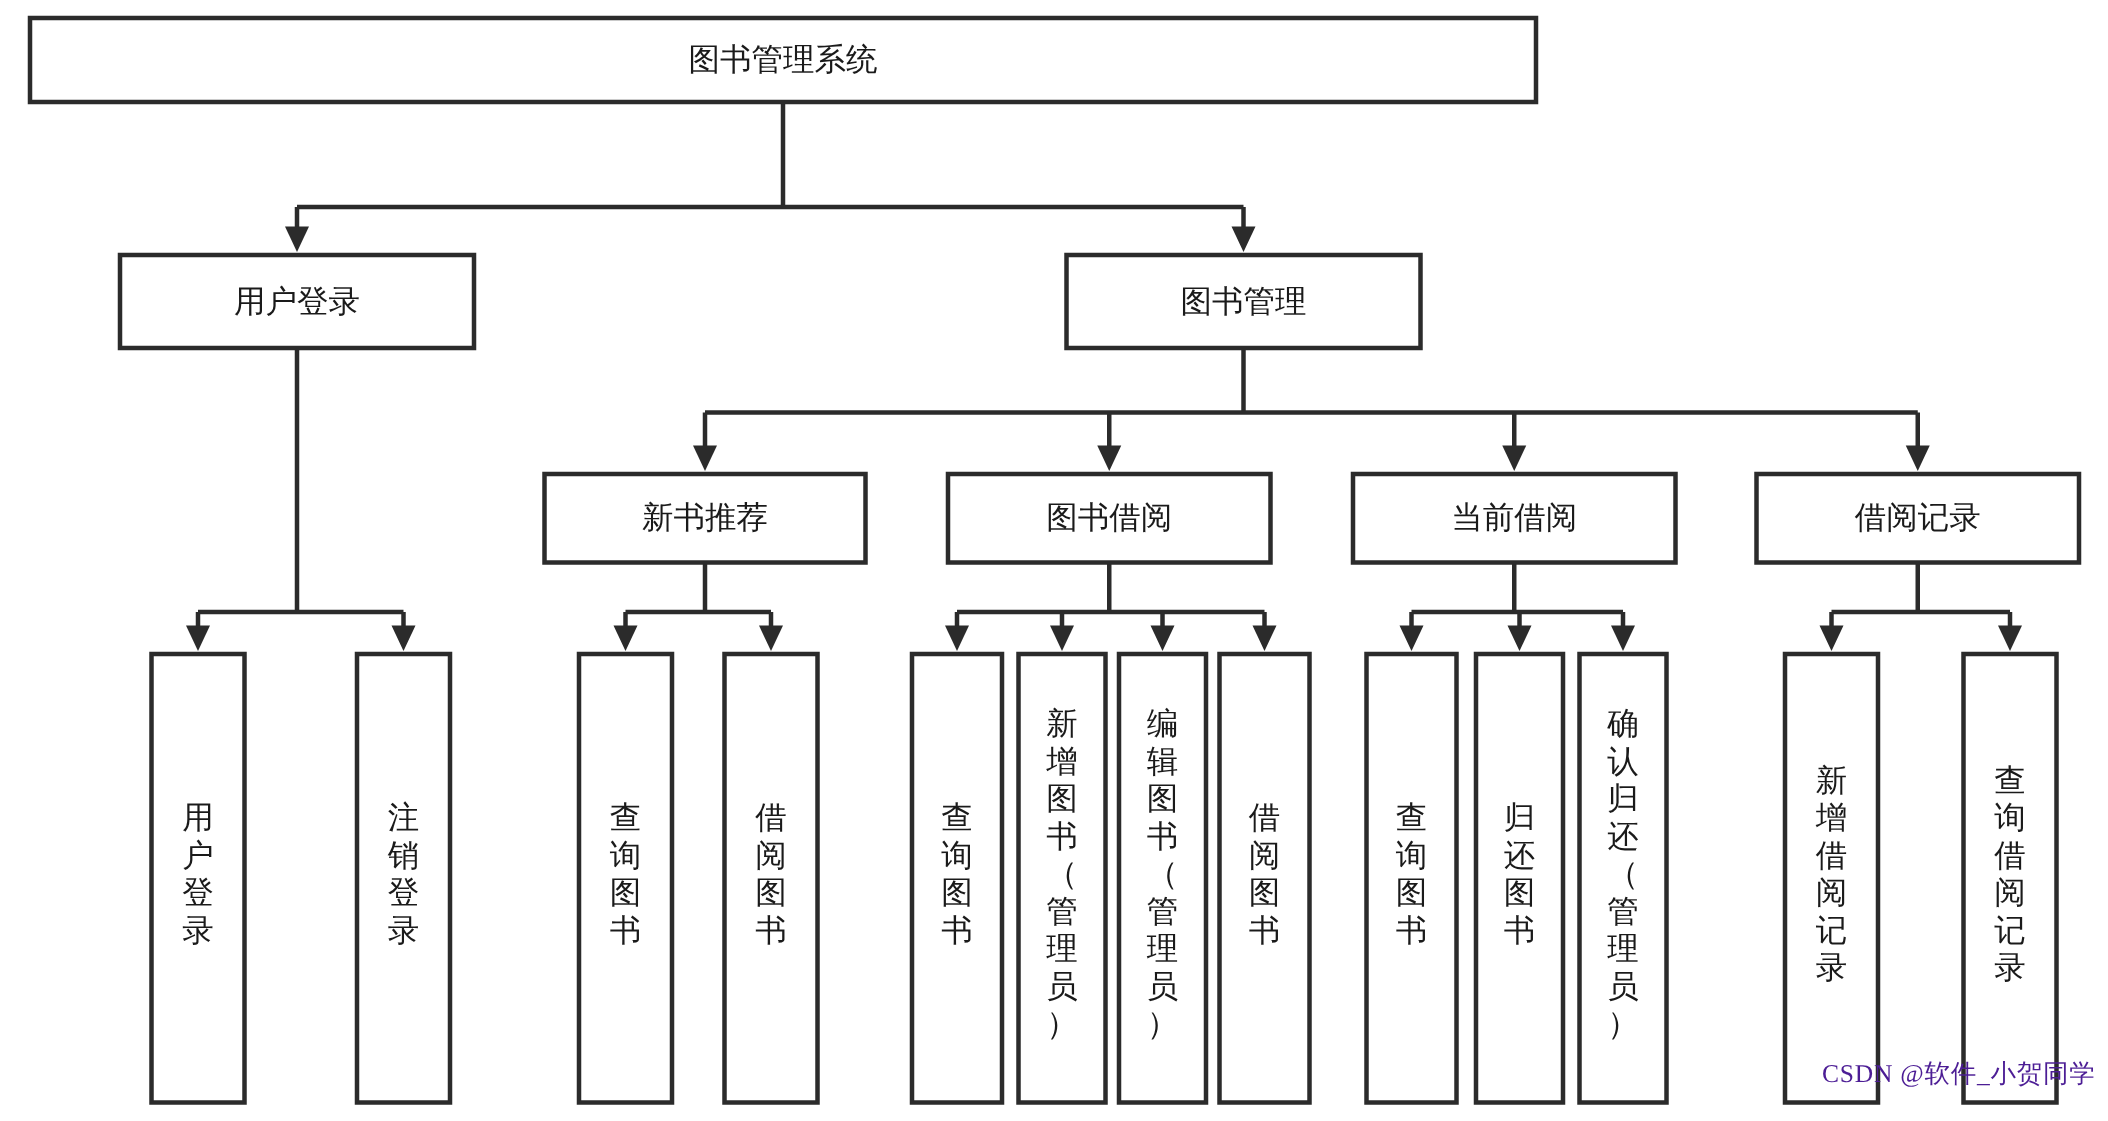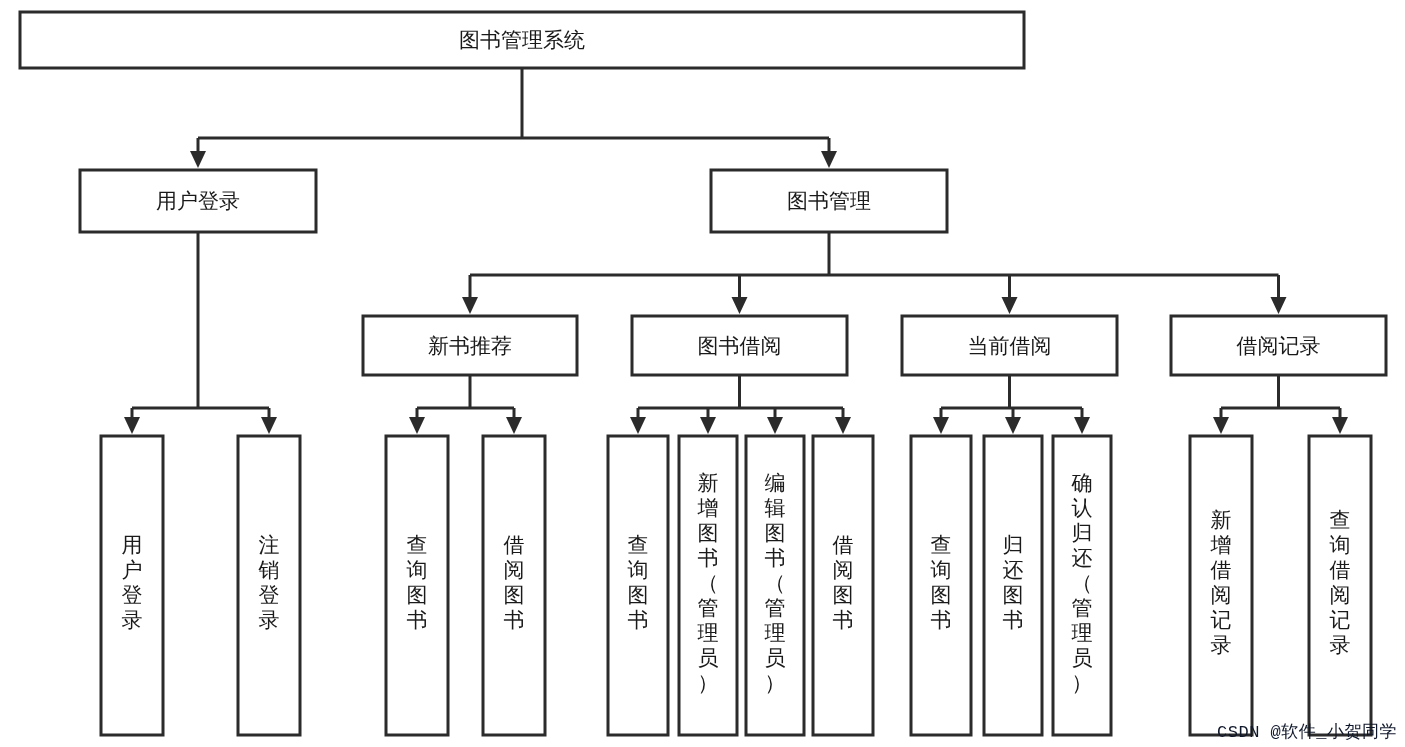--- a/index.html
+++ b/index.html
@@ -49,24 +49,24 @@
   }
   .node-label-v {
     font-family: "DejaVu Sans", "Liberation Sans", sans-serif;
     font-size: 21px;
     fill: #1a1a1a;
     text-anchor: middle;
   }
   .watermark {
     position: absolute;
     right: 8px;
-    bottom: 4px;
-    font-family: Liberation Mono, monospace;
+    bottom: 20px;
+    font-family: Liberation Serif, serif;
     font-size: 17px;
-    color: #0f172a;
+    color: #4c1d95;
     white-space: nowrap;
     letter-spacing: 0.5px;
   }
 </style>
 </head>
 <body>
 
 <div id="diagram-root">
   <svg id="tree-svg" viewBox="0 0 1405 747" xmlns="http://www.w3.org/2000/svg">
     <g id="connectors">

